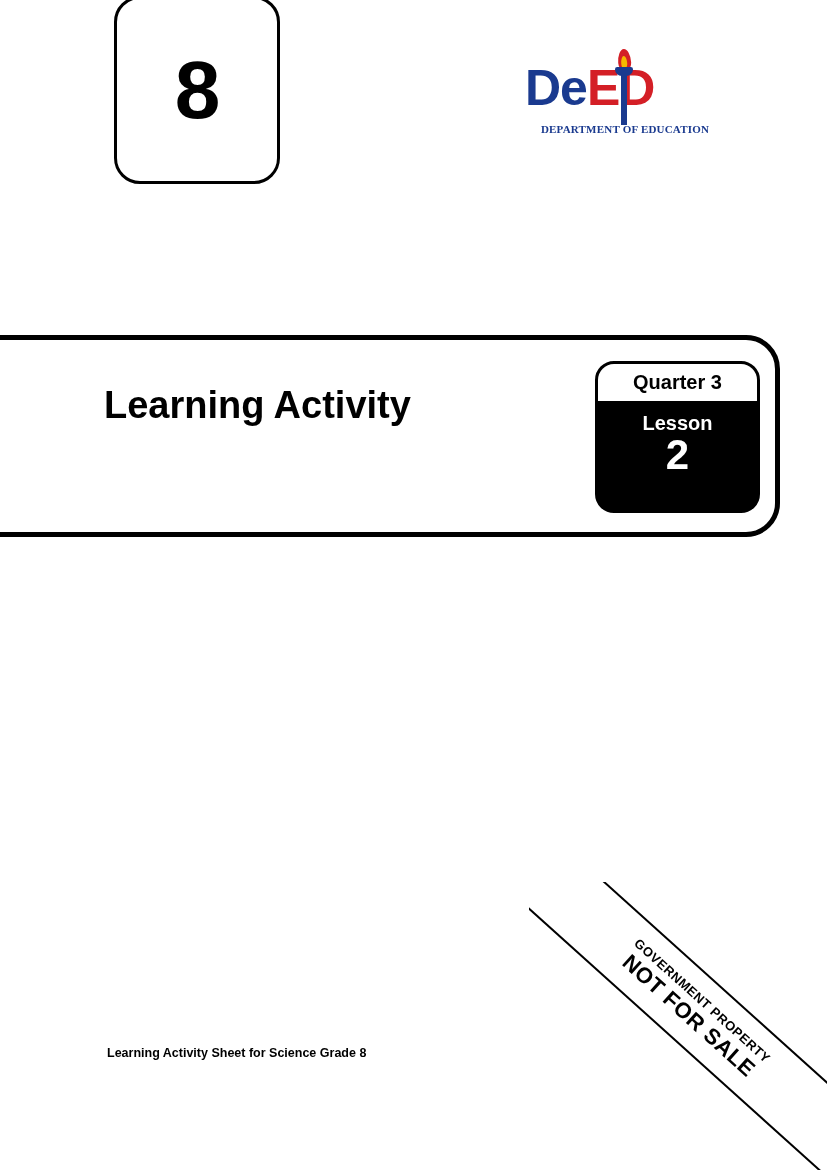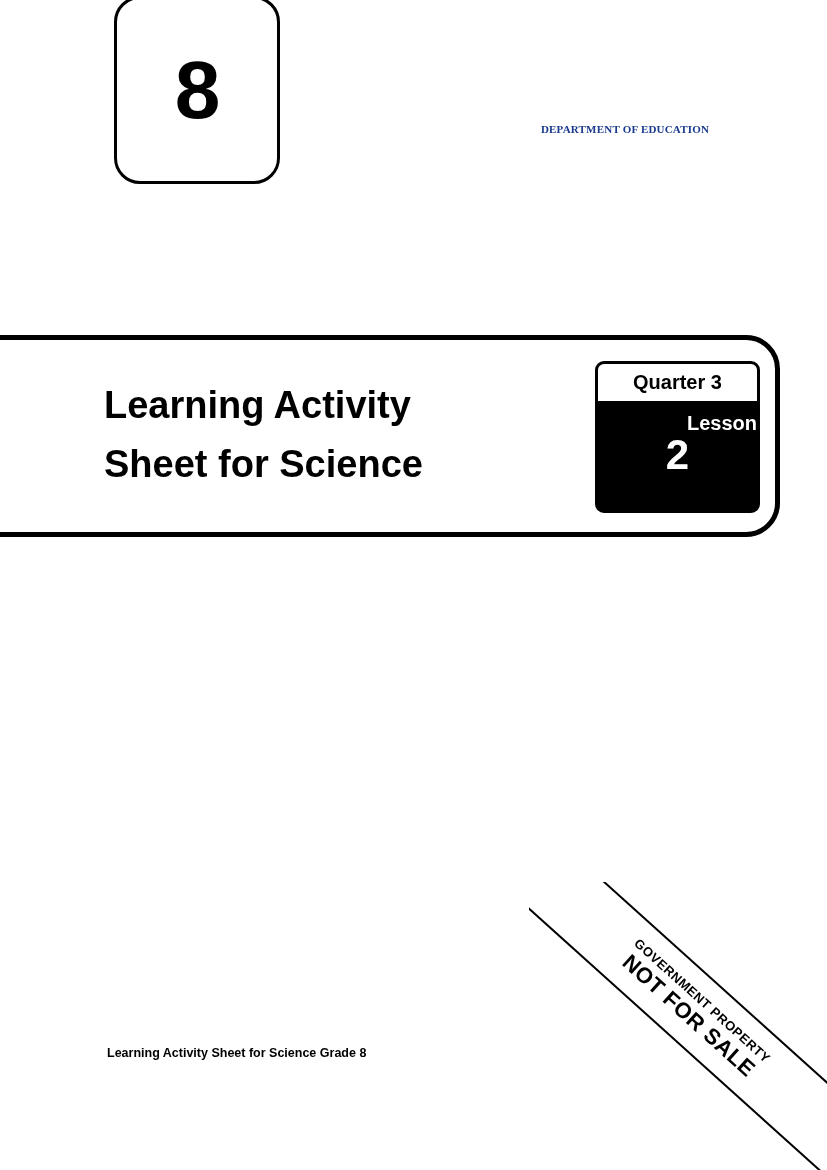--- a/index.html
+++ b/index.html
@@ -142,39 +142,39 @@
   }
 
   
   .lesson-block {
     position: absolute;
     left: 595px;
     top: 361px;
     width: 165px;
     height: 152px;
     border: 3px solid #000000;
-    border-radius: 9px;
+    border-radius: 19px;
     box-sizing: border-box;
     background: #000000;
     overflow: hidden;
   }
   .quarter-bar {
     height: 37px;
     background: #ffffff;
     display: flex;
     align-items: center;
     justify-content: center;
     font-size: 20px;
     font-weight: bold;
     color: #000000;
     border-bottom: 3px solid #000000;
   }
   .lesson-label {
     margin-top: 8px;
-    text-align: right;
+    text-align: center;
     font-size: 20px;
     font-weight: bold;
     color: #ffffff;
   }
   .lesson-num {
     text-align: center;
     font-size: 42px;
     font-weight: bold;
     color: #ffffff;
     line-height: 1.05;
@@ -240,27 +240,34 @@
   }
 </style>
 </head>
 <body>
 
 <div class="grade-badge">
   <span class="num">8</span>
 </div>
 
 <div class="deped-logo">
+  <div class="deped-wordmark">
+    <span class="dep">De</span><span class="ed">ED</span>
+    <span class="torch">
+      <span class="flame"></span>
+      <span class="cup"></span>
+      <span class="stem"></span>
+    </span>
+  </div>
   <div class="deped-sub">DEPARTMENT OF EDUCATION</div>
 </div>
 
 <div class="title-banner">
   <div class="title-text">
     <div>Learning Activity</div>
-    <div>Sheet for Science</div>
   </div>
 </div>
 
 <div class="lesson-block">
   <div class="quarter-bar">Quarter 3</div>
   <div class="lesson-label">Lesson</div>
   <div class="lesson-num">2</div>
 </div>
 
 <div class="footer-text">Learning Activity Sheet for Science Grade 8</div>

